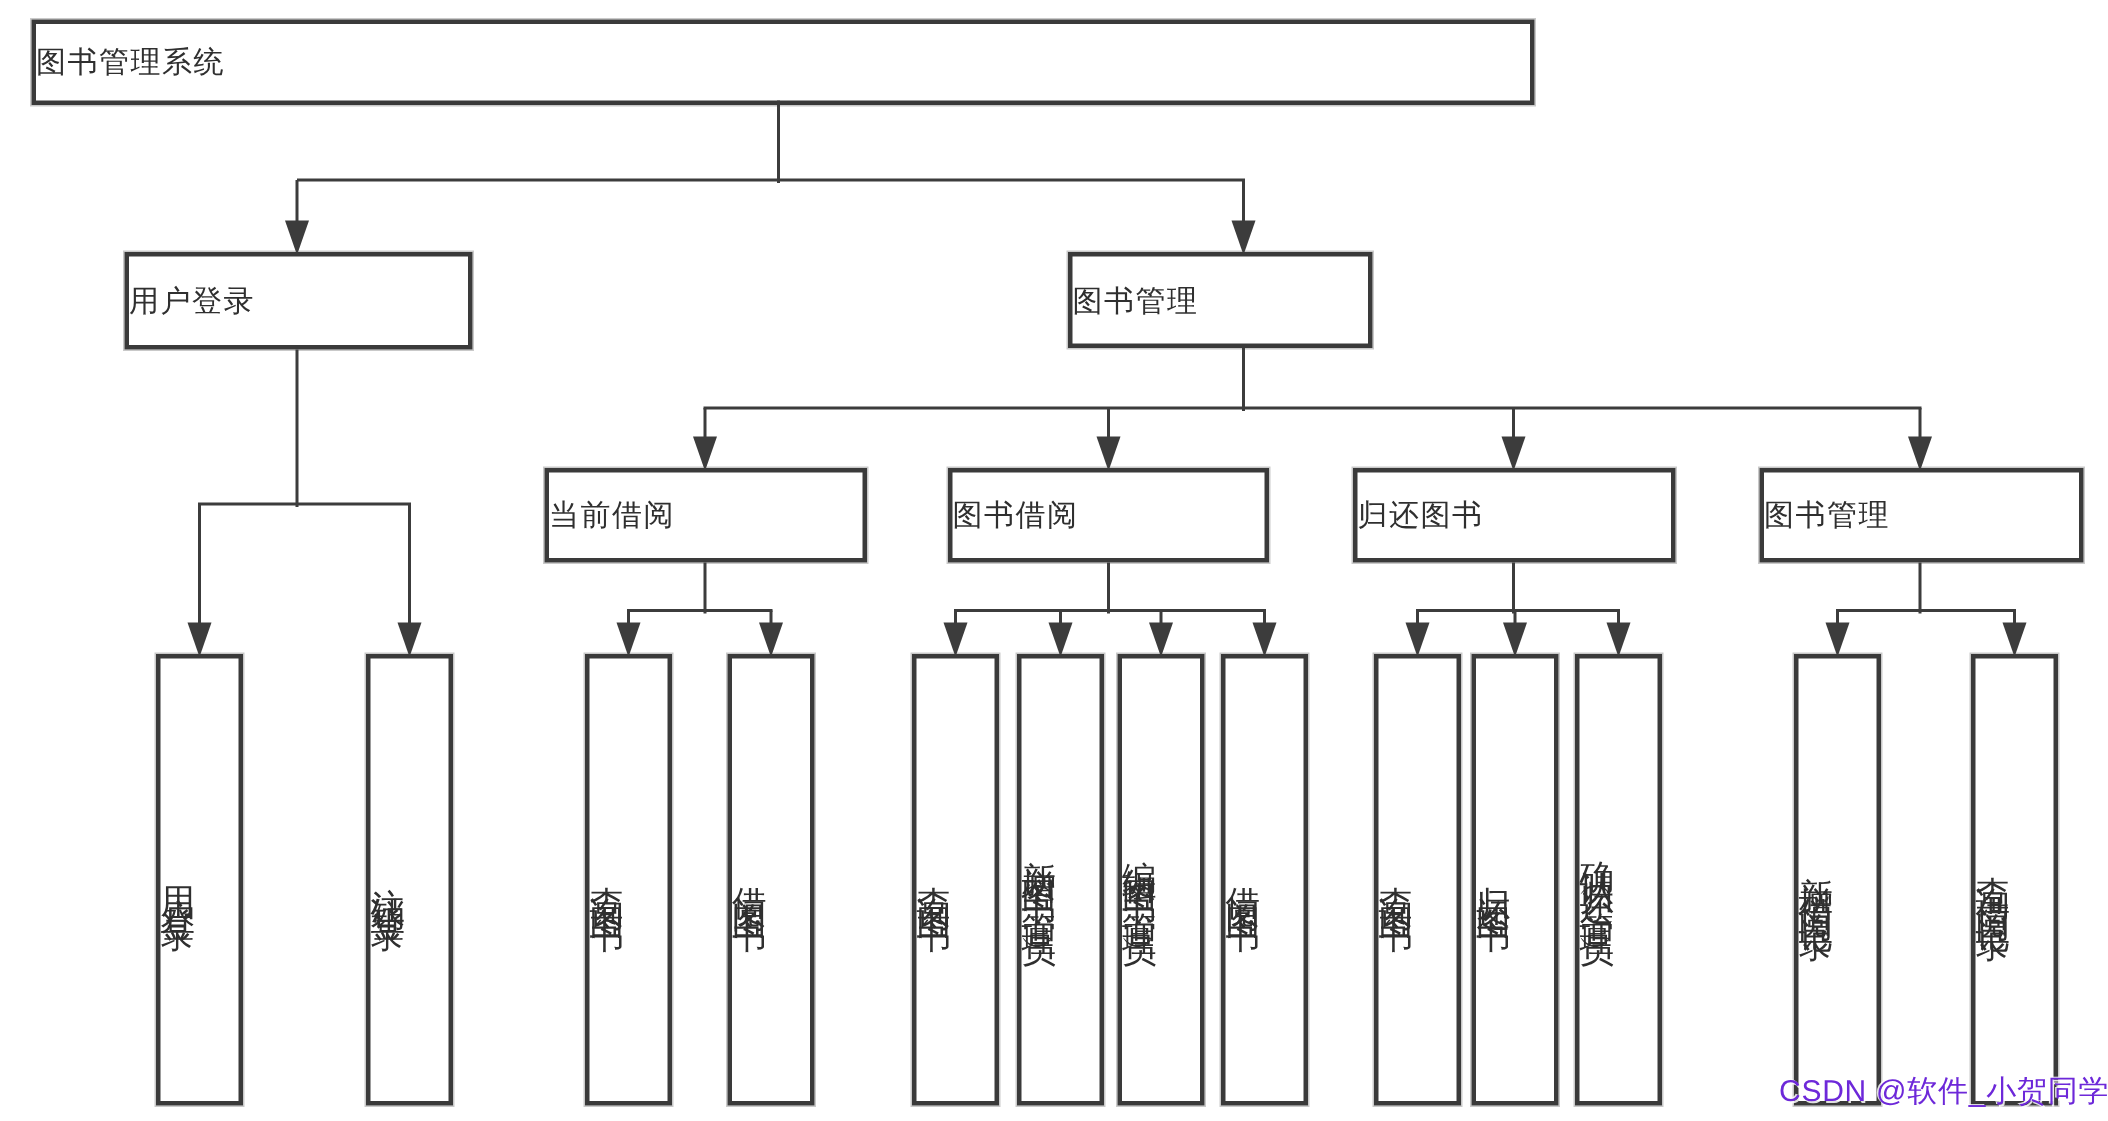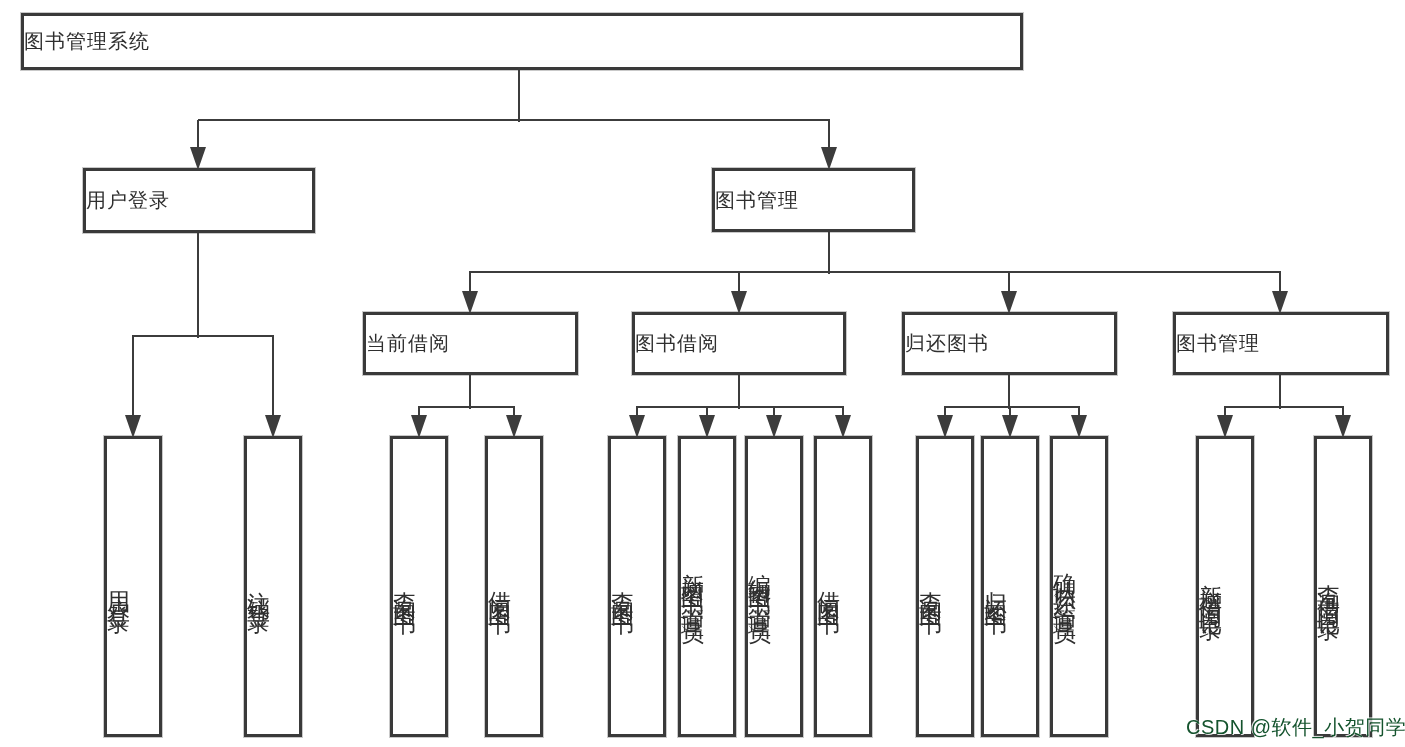--- a/index.html
+++ b/index.html
@@ -19,21 +19,21 @@
   }
   .vline{position:absolute;width:2px;background:#3c3c3c;}
   .hline{position:absolute;height:2px;background:#3c3c3c;}
   .ahead{
     position:absolute;width:0;height:0;
     border-left:8px solid transparent;border-right:8px solid transparent;
     border-top:23px solid #3c3c3c;
   }
   .watermark{
     position:absolute;left:1186px;top:714px;z-index:5;
-    font-size:20px;color:#14532d;letter-spacing:0.5px;white-space:nowrap;
+    font-size:20px;color:#6d28d9;letter-spacing:0.5px;white-space:nowrap;
     text-shadow:1px 1px 0 rgba(255,255,255,.85),-1px -1px 0 rgba(255,255,255,.85);
   }
 </style>
 </head>
 <body>
 
 <div class="canvas">
 
   <div class="node h" style="left:21px;top:13px;width:1002px;height:57px">
     <span>图书管理系统</span>

